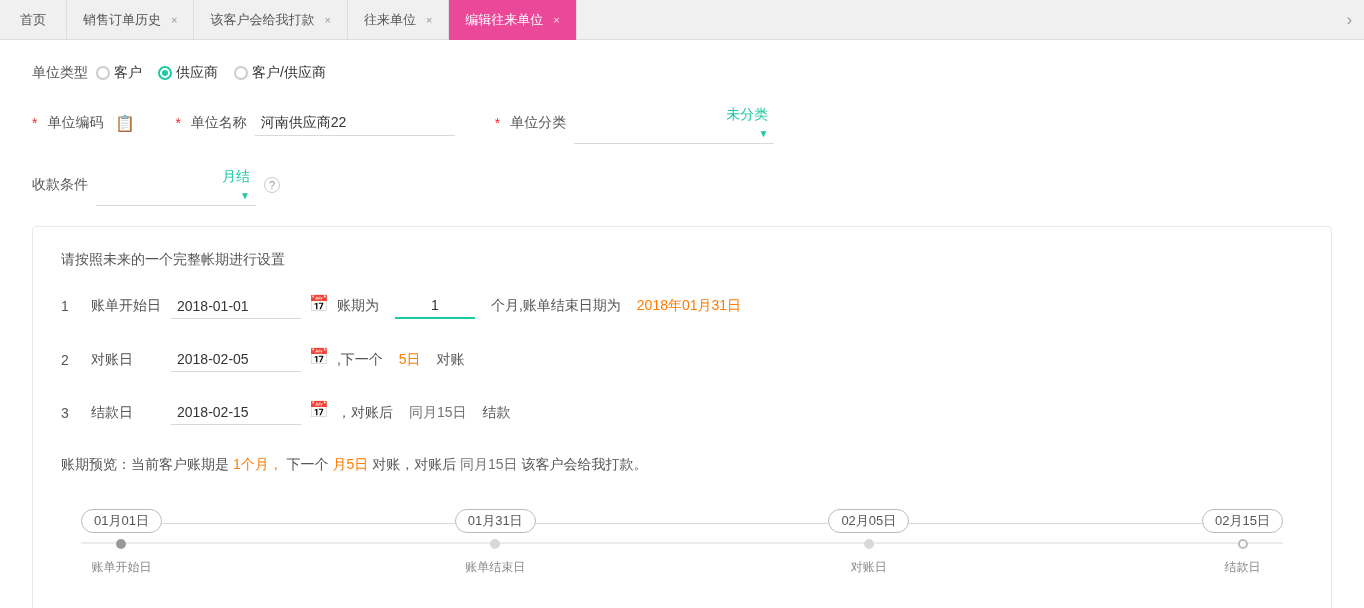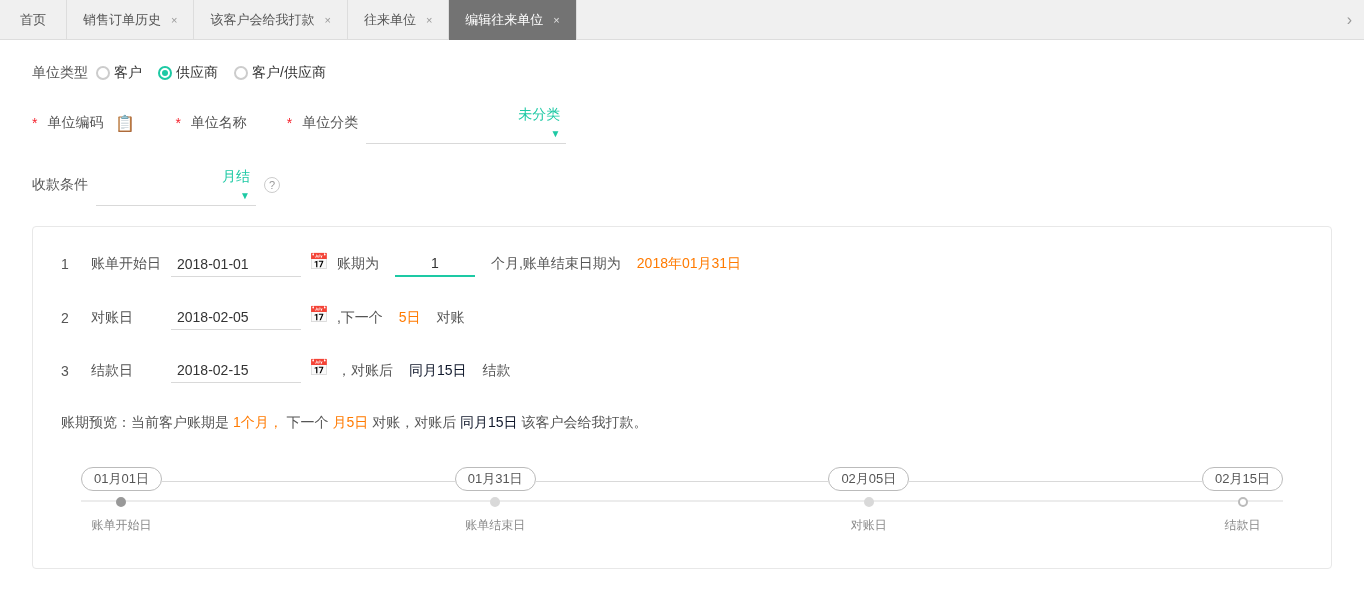--- a/index.html
+++ b/index.html
@@ -21,21 +21,21 @@
       height: 40px;
       cursor: pointer;
       font-size: 13px;
       color: #555;
       border-right: 1px solid #ddd;
       white-space: nowrap;
       gap: 6px;
     }
     .tab:first-child { padding: 0 20px; }
     .tab.active {
-      background: #737373;
+      background: #ec4899;
       color: #fff;
     }
     .tab .close-btn {
       font-size: 11px;
       color: #999;
       margin-left: 4px;
       cursor: pointer;
     }
     .tab.active .close-btn { color: rgba(255,255,255,0.8); }
     .tab-expand {
@@ -201,21 +201,21 @@
       gap: 4px;
     }
     .row-desc {
       margin-left: 8px;
       color: #555;
       display: flex;
       align-items: center;
       gap: 16px;
     }
     .orange-text { color: #ff7a00; }
-    .teal-text { color: #0f172a; }
+    .teal-text { color: #737373; }
 
     .period-input {
       border: none;
       border-bottom: 2px solid #1dc9a4;
       width: 80px;
       padding: 4px 6px;
       font-size: 14px;
       outline: none;
       text-align: center;
       color: #333;
@@ -348,20 +348,21 @@
 
   <div class="form-row">
     <div class="form-item">
       <span class="required-star">*</span>
       <span class="form-label">单位编码</span>
       <span class="calendar-icon">📋</span>
     </div>
     <div class="form-item">
       <span class="required-star">*</span>
       <span class="form-label">单位名称</span>
+      <input type="text" class="field-input" style="width: 200px;" value="河南供应商22">
     </div>
     <div class="form-item">
       <span class="required-star">*</span>
       <span class="form-label">单位分类</span>
       <div class="select-wrapper select-large">
         <span class="select-value">未分类</span>
         <span class="select-arrow dropdown-arrow-teal">▼</span>
       </div>
     </div>
   </div>
@@ -371,20 +372,21 @@
       <span class="form-label">收款条件</span>
       <div class="select-wrapper">
         <span class="select-value">月结</span>
         <span class="select-arrow dropdown-arrow-teal">▼</span>
       </div>
       <div class="help-icon">?</div>
     </div>
   </div>
 
   <div class="section-box">
+    <div class="section-title">请按照未来的一个完整帐期进行设置</div>
 
     <div class="setting-row">
       <span class="row-num">1</span>
       <span class="row-label">账单开始日</span>
       <div class="row-date">
         <input type="text" class="field-input" value="2018-01-01" style="width: 130px;">
         <span class="calendar-icon">📅</span>
       </div>
       <div class="row-desc">
         <span>账期为</span>

